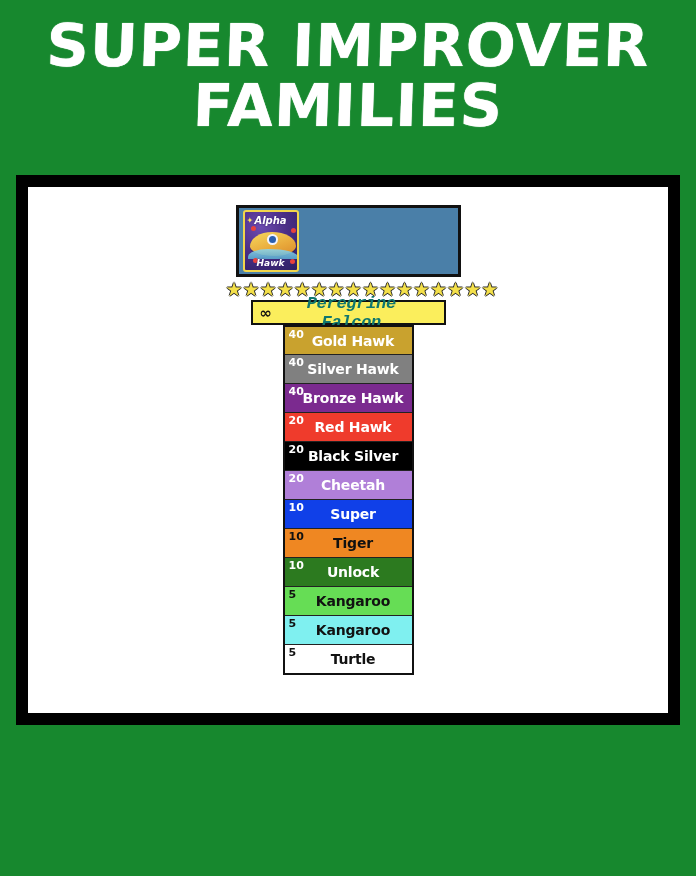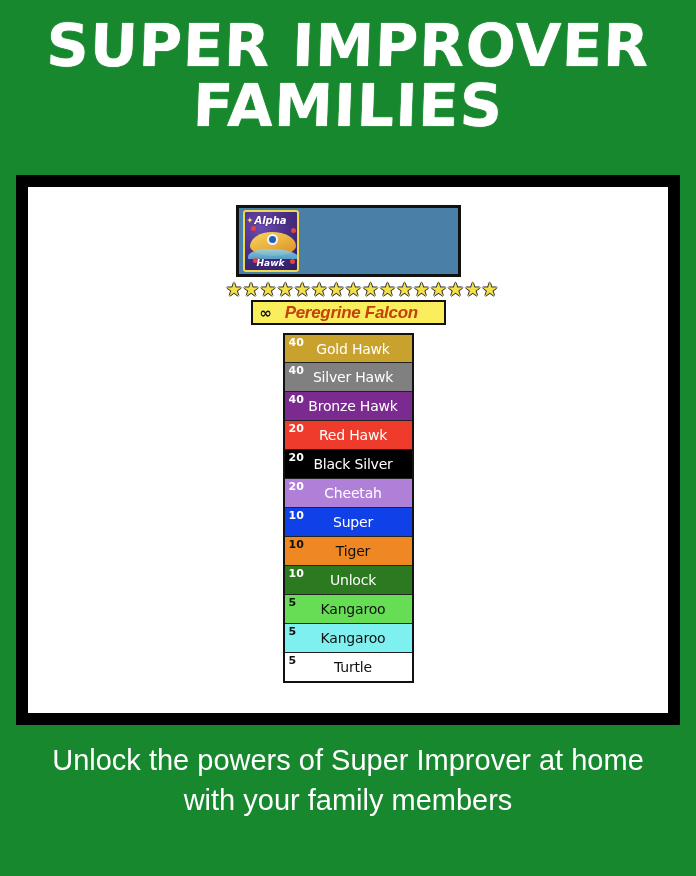--- a/index.html
+++ b/index.html
@@ -174,35 +174,35 @@
   .rank-top .inf {
     font-family:"DejaVu Sans", sans-serif;
     font-weight:bold;
     font-size:15px;
     color:#111111;
     margin-right:4px;
   }
   .rank-top .nm {
     flex:1;
     text-align:center;
-    font-family:Liberation Sans, sans-serif;
+    font-family:Liberation Mono, monospace;
     font-weight:bold;
     font-style:italic;
     font-size:17px;
-    color:#c2410c;
+    color:#0f766e;
     letter-spacing:-.3px;
     padding-right:10px;
   }
 
   
   .ladder {
     width:131px;
     border:2px solid #111111;
     border-top:none;
-    margin-top:8px;
+    margin-top:0;
   }
   .rung {
     height:29px;
     display:flex;
     align-items:center;
     border-top:1px solid #222222;
     position:relative;
   }
   .rung:first-child { border-top:2px solid #111111; }
   .rung .pts {
@@ -211,21 +211,21 @@
     font-family:"DejaVu Sans", sans-serif;
     font-size:11px;
     font-weight:600;
     line-height:11px;
   }
   .rung .nm {
     width:100%;
     text-align:center;
     font-family:"DejaVu Sans", sans-serif;
     font-size:14px;
-    font-weight:400;
+    font-weight:700;
     letter-spacing:-.2px;
     padding-left:10px;
   }
 
   
   .caption {
     position:absolute;
     left:0; top:740px;
     width:100%;
     padding:0 40px;
@@ -340,15 +340,14 @@
               <span class="pts">5</span>
               <span class="nm">Turtle</span>
             </div>
           </div>
 
       </div>
 
     </div>
   </div>
 
-  <div class="caption">Unlock the powers of Super Improver at home with your family members</div>
 
 </div>
 
 </body></html>

